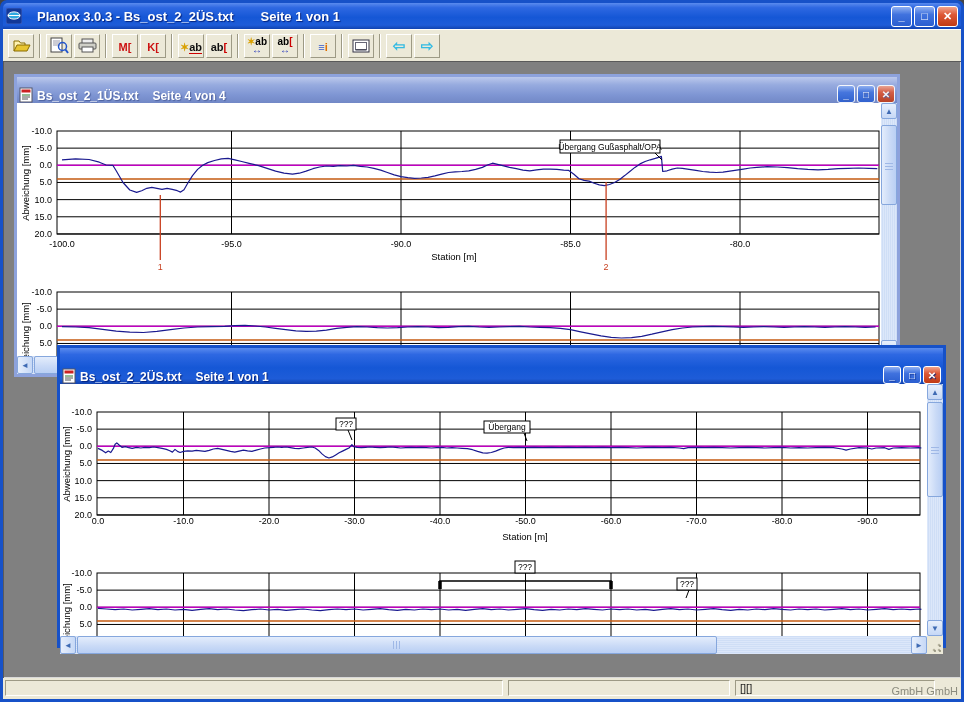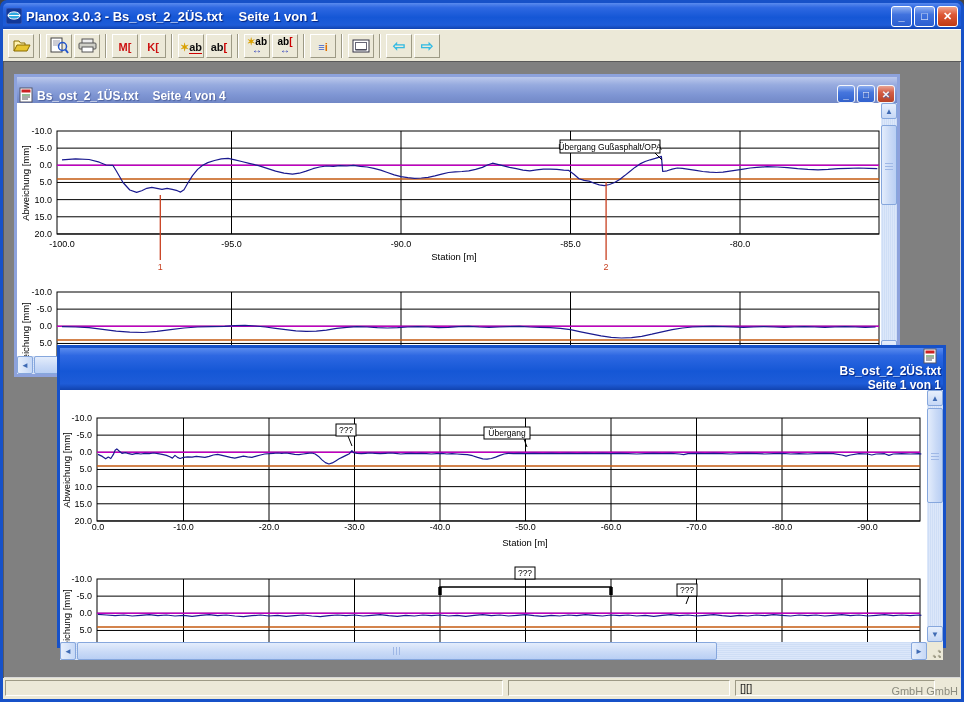--- a/index.html
+++ b/index.html
@@ -3,21 +3,21 @@
 <meta charset="utf-8">
 <style>
   html,body{margin:0;padding:0;background:#444;}
   *{box-sizing:border-box;}
   .app{position:relative;width:964px;height:702px;background:#1651C8;border-radius:7px 7px 0 0;
        padding:3px;font-family:"Liberation Sans",sans-serif;overflow:hidden;}
   .app-inner{display:flex;flex-direction:column;height:696px;}
   
   .titlebar{height:26px;display:flex;align-items:center;padding:5px 3px;
     background:linear-gradient(180deg,#5A8BEE 0%,#2E68E2 18%,#1557D6 55%,#1E5CD8 85%,#1143B0 100%);
-    border-radius:5px 5px 0 0;}
+    border-radius:5px 5px 0 0;gap:11px;}
   .app-icon{width:16px;height:16px;margin-right:4px;display:inline-block;}
   .titlebar .title{color:#fff;font-weight:bold;font-size:13px;text-shadow:1px 1px 1px #03227e;white-space:nowrap;}
   .titlebar .page{margin-left:16px;}
   .winbtns{margin-left:auto;display:flex;gap:2px;}
   .wbtn{width:21px;height:21px;border-radius:3px;border:1px solid #fff;color:#fff;font-size:11px;font-weight:bold;
         display:flex;align-items:center;justify-content:center;
         background:linear-gradient(180deg,#8FB0F2 0%,#4072DE 40%,#2A5ED0 100%);}
   .wbtn.close{background:linear-gradient(180deg,#F2A48C 0%,#DD5836 40%,#C03A14 100%);}
   .wbtn .glyph{line-height:10px;}
   
@@ -33,21 +33,21 @@
   .ticon{font-size:11px;font-weight:bold;line-height:10px;}
   .ticon2{display:flex;flex-direction:column;align-items:center;font-size:10px;font-weight:bold;line-height:8px;}
   
   .mdi{flex:1;position:relative;background:#808080;overflow:hidden;
        box-shadow:inset 1px 1px 0 #5a5a5a, inset -1px -1px 0 #d8d8d8;}
   
   .child{position:absolute;padding:3px;}
   .child.active{background:#1651C8;z-index:2;}
   .child.inactive{background:#8DA2DC;z-index:1;}
   .ctitle{height:26px;display:flex;align-items:flex-end;padding:0 2px;color:#fff;font-weight:bold;font-size:12px;}
-  .child.active .ctitle{height:42px;background:linear-gradient(180deg,#5A8BEE 0%,#2E68E2 18%,#1557D6 55%,#1E5CD8 85%,#1143B0 100%);text-shadow:1px 1px 1px #03227e;flex-direction:column;}
+  .child.active .ctitle{height:36px;background:linear-gradient(180deg,#5A8BEE 0%,#2E68E2 18%,#1557D6 55%,#1E5CD8 85%,#1143B0 100%);text-shadow:1px 1px 1px #03227e;}
   .child.inactive .ctitle{background:linear-gradient(180deg,#BCC9EC 0%,#97ABDF 30%,#7E95D3 70%,#7288C6 100%);text-shadow:1px 1px 1px #4d619e;}
   .ctitle .doc-icon{margin-right:4px;}
   .ctitle .page{margin-left:14px;}
   .cbtns{margin-left:auto;display:flex;gap:2px;}
   .cbtn{width:18px;height:18px;border-radius:3px;border:1px solid #fff;color:#fff;font-size:10px;font-weight:bold;
         display:flex;align-items:center;justify-content:center;
         background:linear-gradient(180deg,#8FB0F2 0%,#4072DE 40%,#2A5ED0 100%);}
   .cbtn.close{background:linear-gradient(180deg,#F2A48C 0%,#DD5836 40%,#C03A14 100%);}
   .child.inactive .cbtn{opacity:.9;}
   .cbody{display:flex;background:#fff;}

